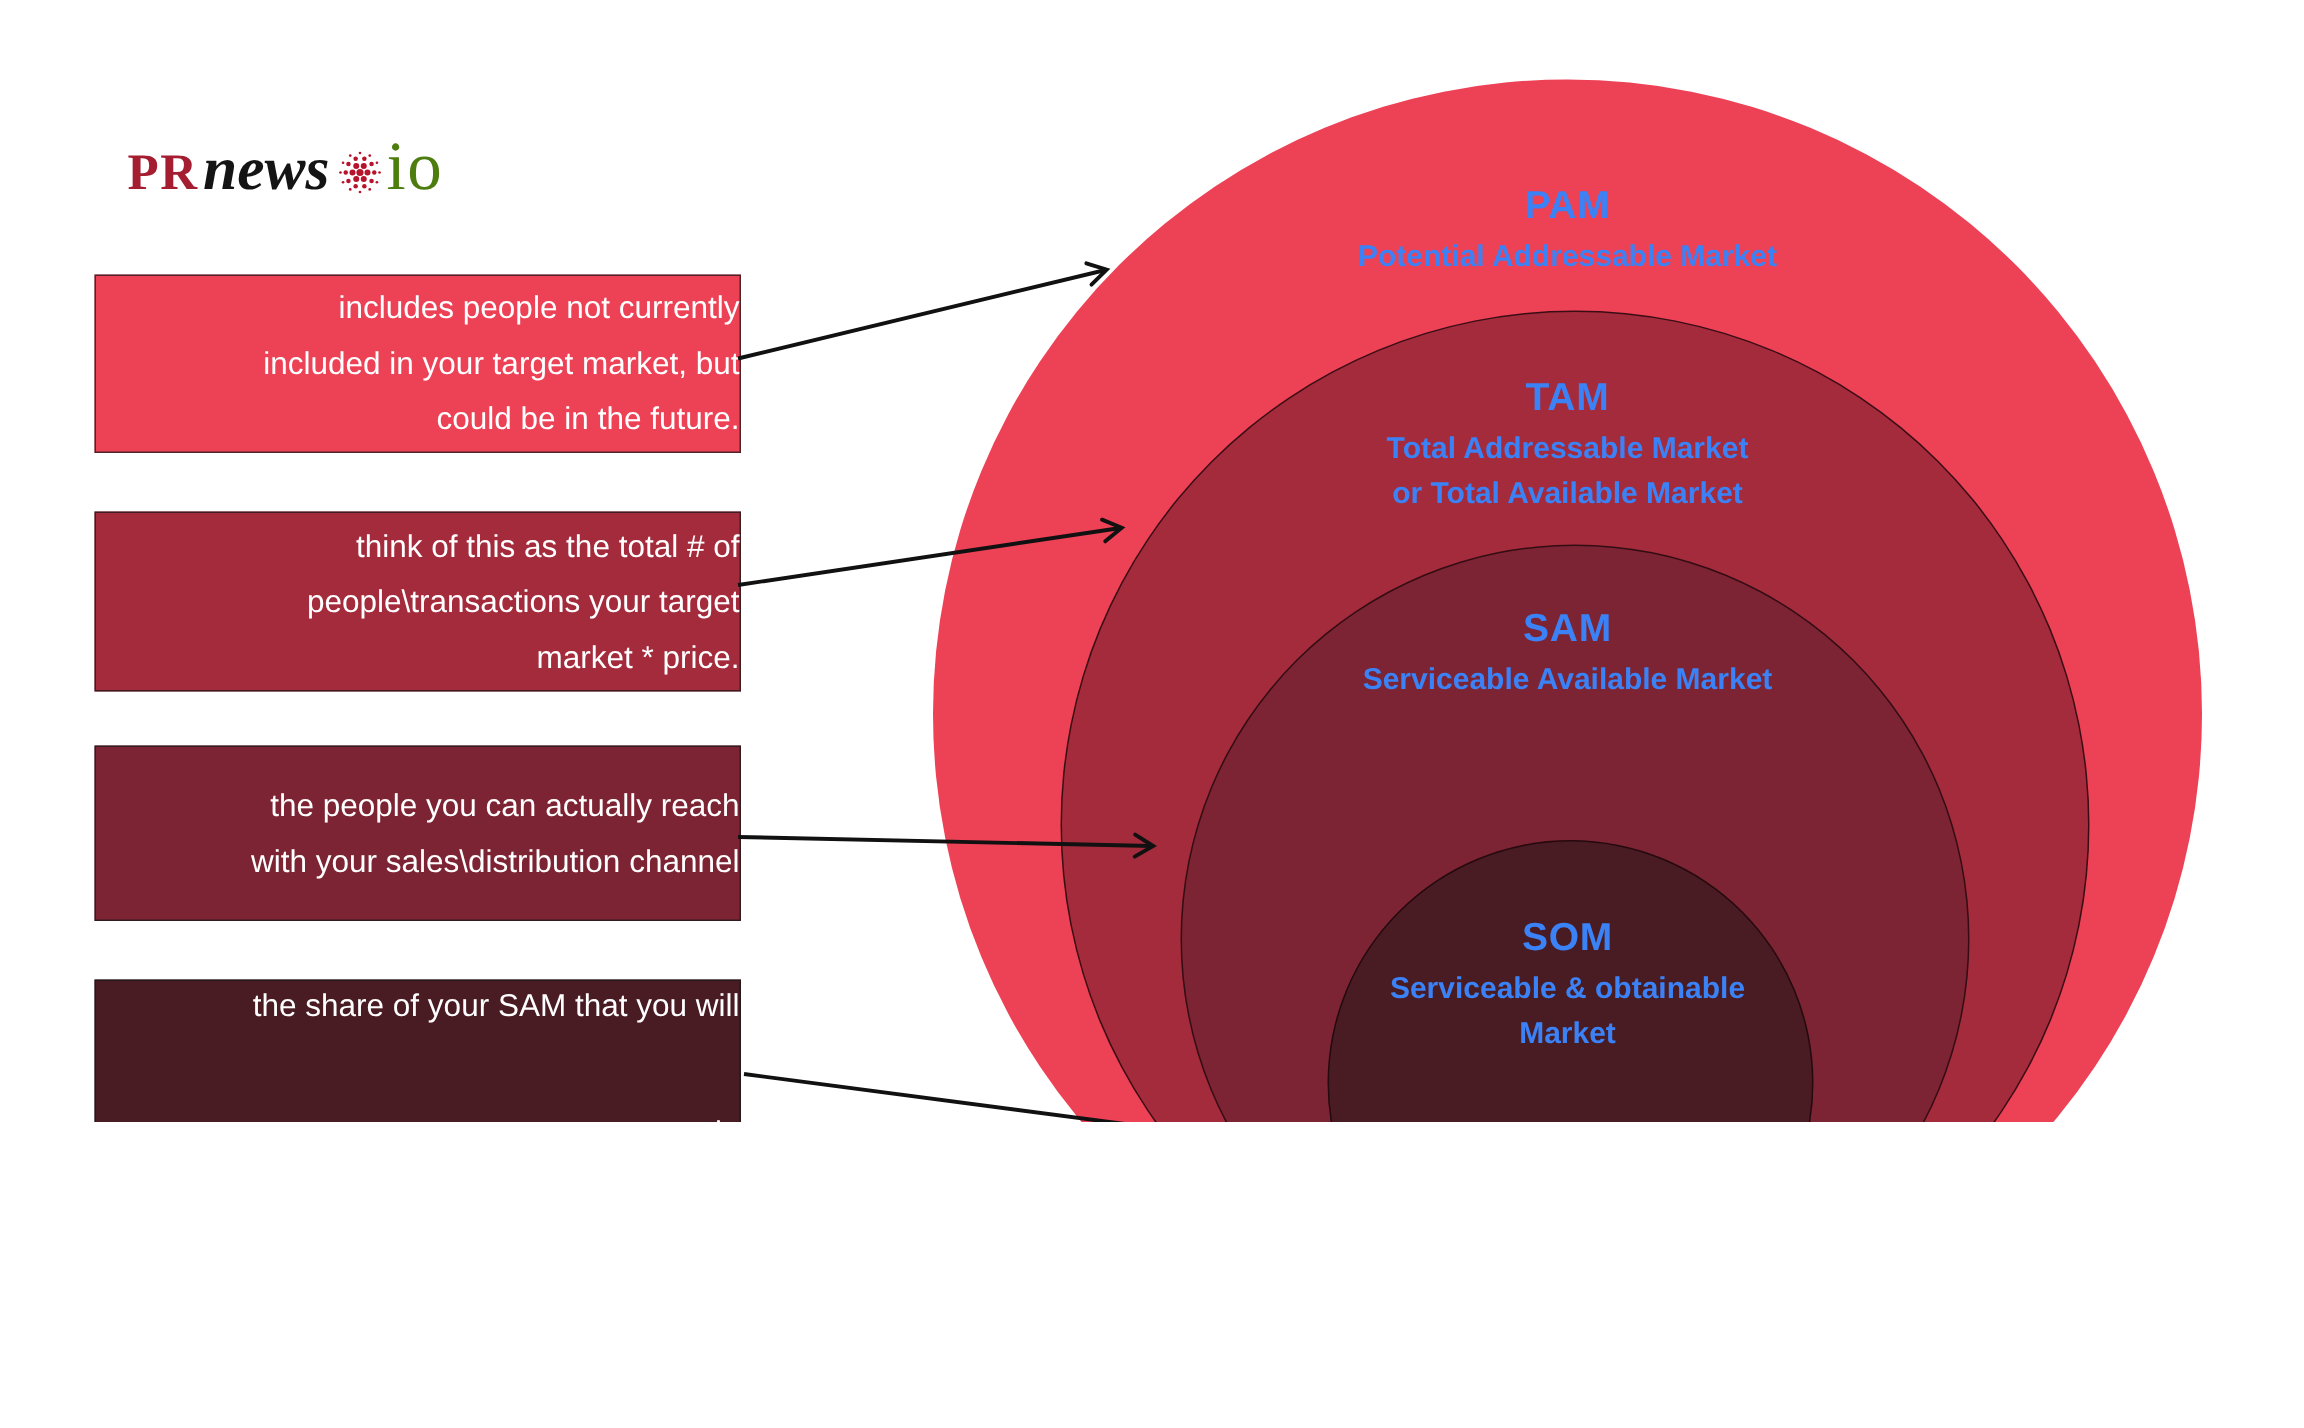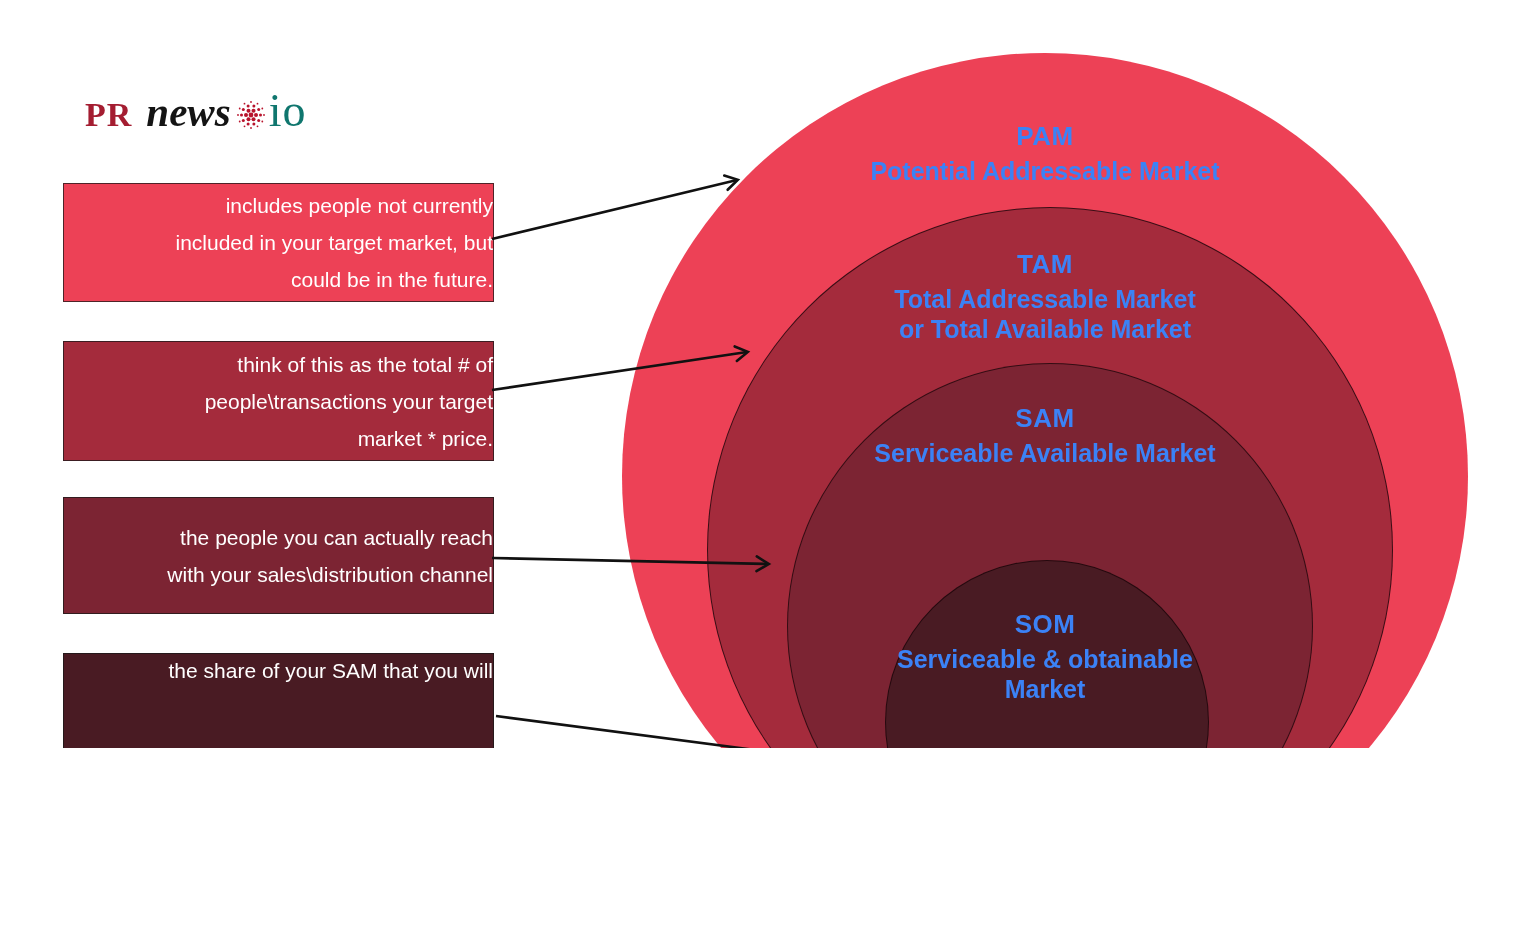--- a/index.html
+++ b/index.html
@@ -29,31 +29,31 @@
     font-size: 34px;
     color: #a41d31;
     letter-spacing: 1px;
   }
   .logo .news {
     font-family: "Liberation Serif", serif;
     font-style: italic;
     font-weight: bold;
     font-size: 41px;
     color: #141414;
-    margin-left: 14px;
+    margin-left: 3px;
   }
   .logo .dot-sphere {
     display: inline-block;
     transform: translateY(4px);
     margin: 0 3px 0 5px;
   }
   .logo .io {
     font-family: "Liberation Serif", serif;
     font-size: 46px;
-    color: #0f766e;
+    color: #4d7c0f;
     letter-spacing: 1px;
   }
 
   
   .note {
     position: absolute;
     left: 63px;
     width: 431px;
     border: 1px solid rgba(25,25,25,0.75);
     color: #ffffff;
@@ -89,21 +89,21 @@
     color: #3b82f6;
     white-space: nowrap;
   }
   .ring-label .acr {
     font-size: 26px;
     font-weight: bold;
     line-height: 32px;
     letter-spacing: 0.5px;
   }
   .ring-label .sub {
-    font-size: 25px;
+    font-size: 20px;
     font-weight: bold;
     line-height: 30px;
     margin-top: 4px;
   }
   .ring-label .sub + .sub { margin-top: 0; }
   .label-pam { top: 120px; }
   .label-tam { top: 248px; }
   .label-sam { top: 402px; }
   .label-som { top: 608px; }
 

